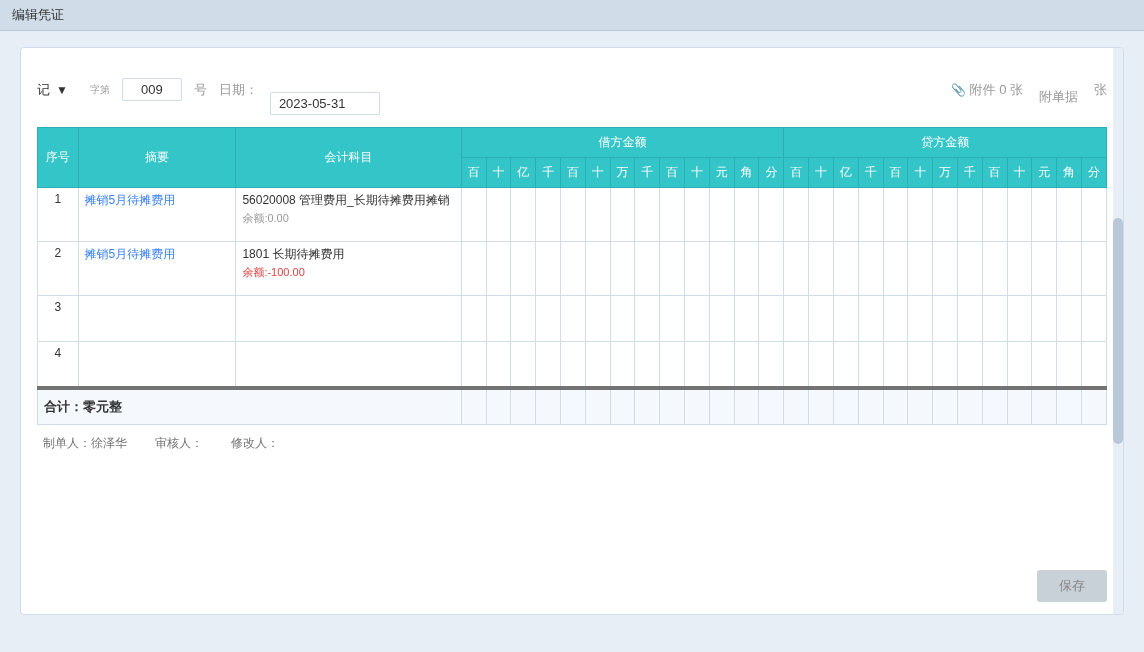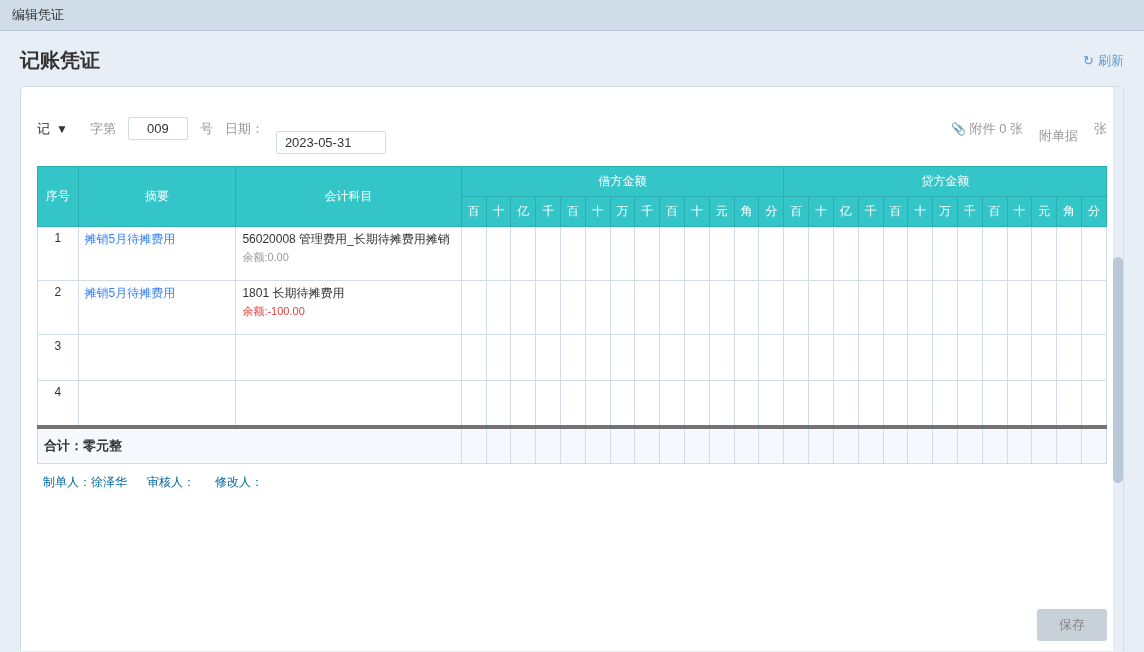--- a/index.html
+++ b/index.html
@@ -72,21 +72,21 @@
     .dropdown-btn {
       background: none;
       border: none;
       cursor: pointer;
       color: #333;
       font-size: 12px;
       padding: 0 2px;
     }
     .zi-label {
       color: #999;
-      font-size: 13px;
+      font-size: 10px;
       margin-left: 8px;
     }
     .hao-input {
       border: 1px solid #d0dce8;
       border-radius: 2px;
       padding: 3px 8px;
       font-size: 13px;
       width: 60px;
       color: #333;
       text-align: center;
@@ -192,23 +192,23 @@
     .total-row td {
       background: #f5f8fc;
       font-weight: bold;
       font-size: 13px;
       padding: 8px 6px;
       border-top: 4px solid #737373;
     }
     .footer-row {
       display: flex;
       align-items: center;
-      gap: 20px;
+      gap: 28px;
       padding: 10px 6px 0;
-      color: #0369a1;
+      color: #737373;
       font-size: 12px;
     }
     .save-btn {
       position: absolute;
       bottom: 12px;
       right: 16px;
       background: #c8d0d8;
       color: #888;
       border: none;
       border-radius: 3px;
@@ -236,27 +236,20 @@
     }
   </style>
 </head>
 <body>
 
 <div class="title-bar">
   <span>编辑凭证</span>
 </div>
 
 <div class="main-content">
-  <div class="page-header">
-    <h1 class="page-title">记账凭证</h1>
-    <button class="refresh-btn">
-      <span>↻</span>
-      <span>刷新</span>
-    </button>
-  </div>
 
   <div class="card">
 
     <div class="form-row">
       <div class="ji-select">
         <span class="ji-label">记</span>
         <button class="dropdown-btn">▼</button>
       </div>
       <span class="zi-label">字第</span>
       <input class="hao-input" type="text" value="009" style="">

